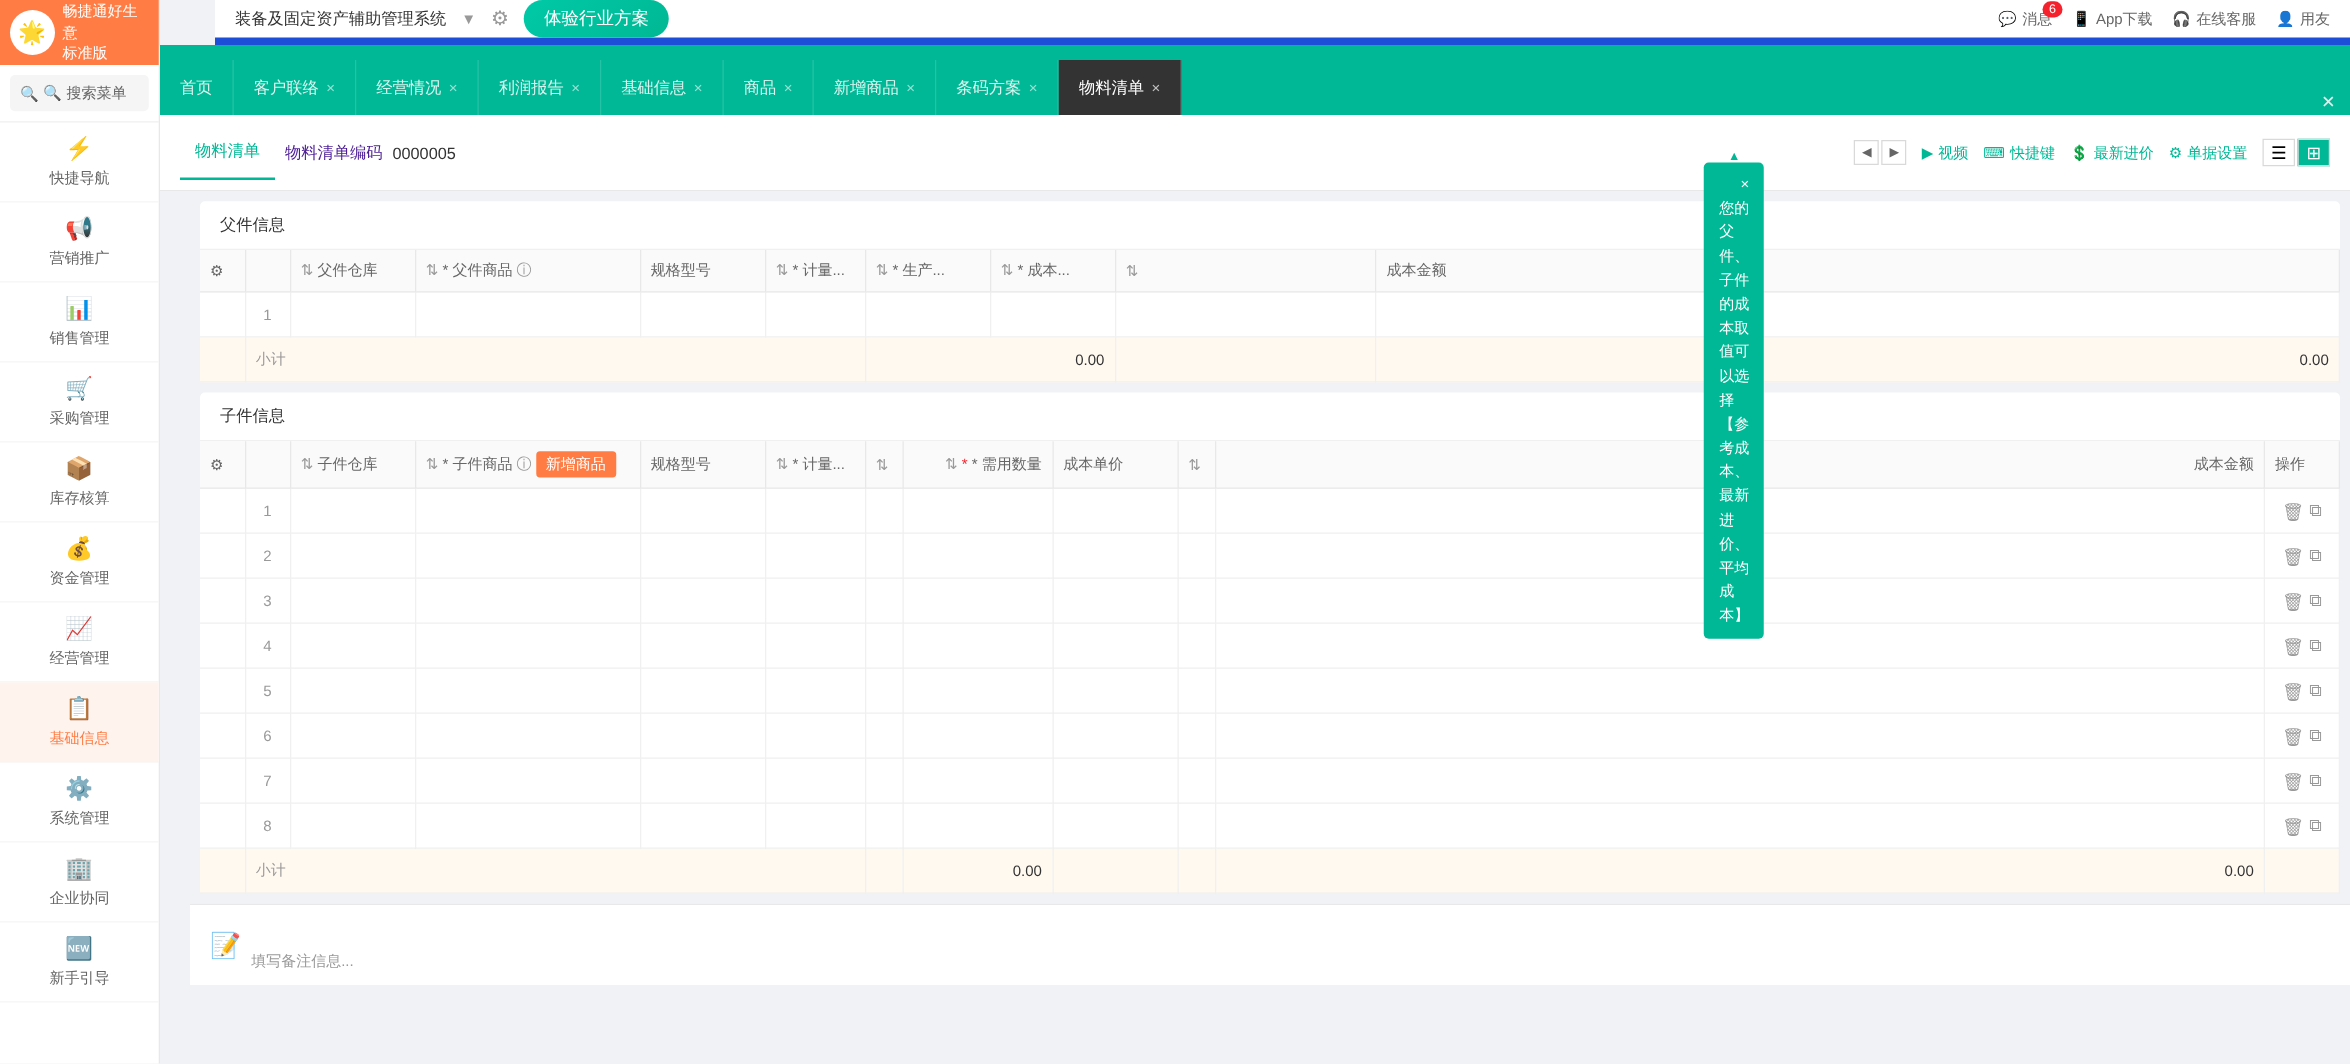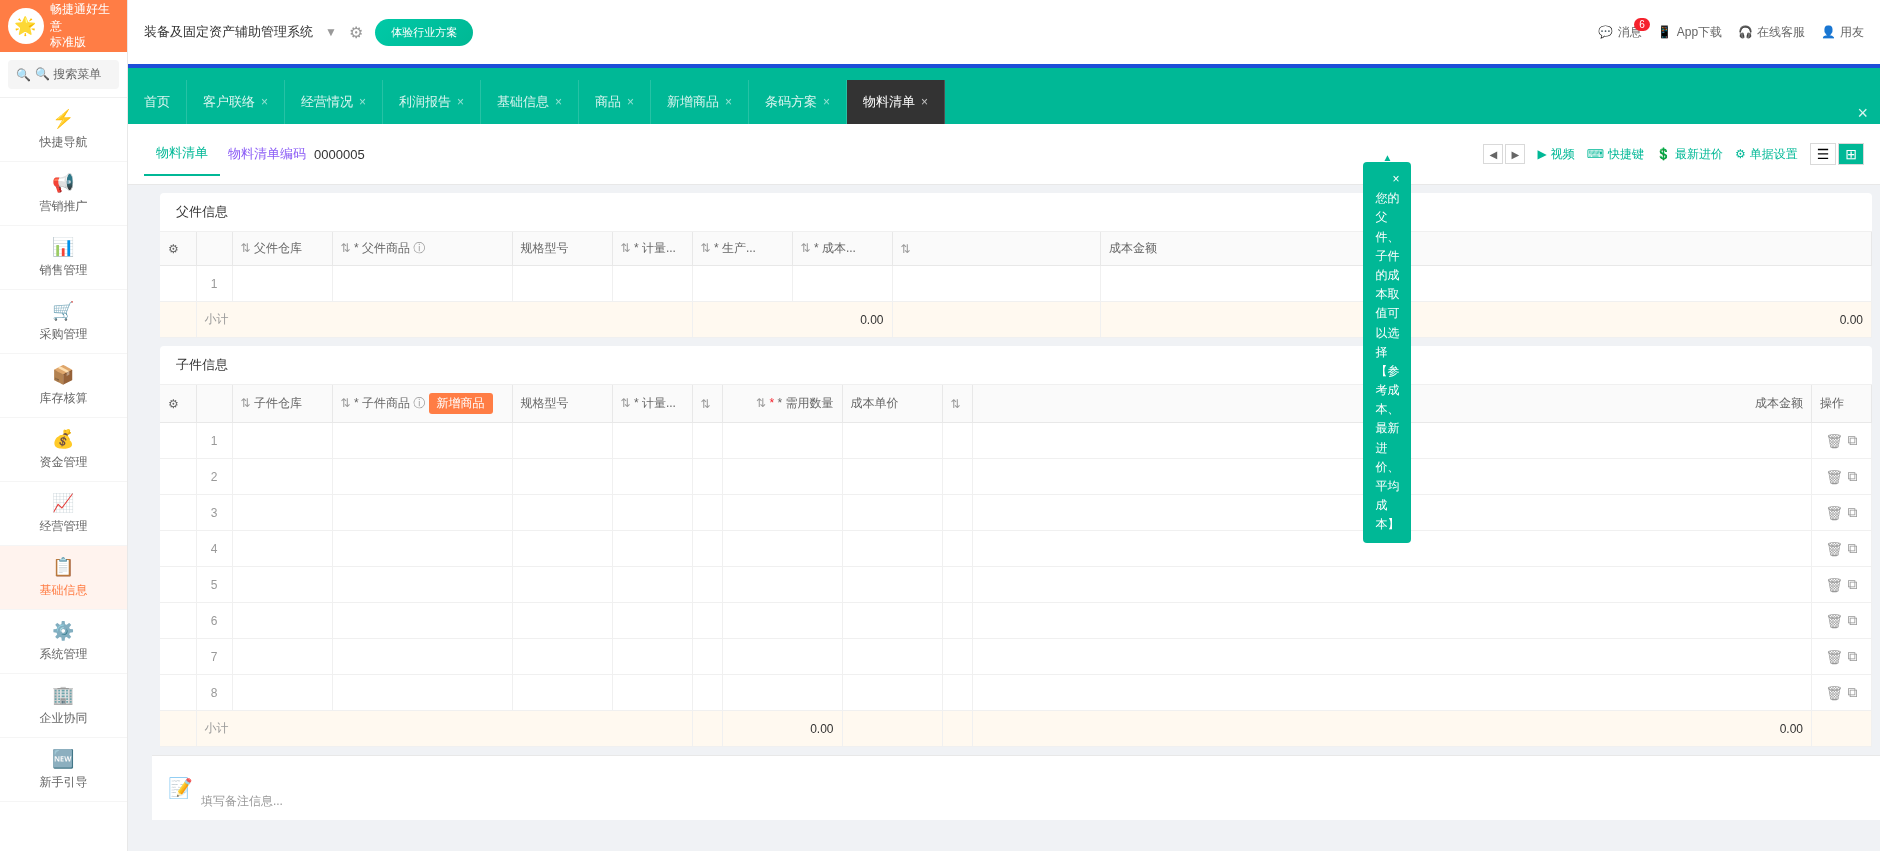--- a/index.html
+++ b/index.html
@@ -15,23 +15,23 @@
     .sidebar-nav { flex: 1; overflow-y: auto; }
     .sidebar-item { display: flex; flex-direction: column; align-items: center; padding: 10px 8px; cursor: pointer; color: #666; font-size: 12px; gap: 4px; border-bottom: 1px solid #f5f5f5; }
     .sidebar-item.active { background: #fff3ee; color: #ff7d45; }
     .sidebar-item-icon { font-size: 18px; }
     .sidebar-item-label { font-size: 12px; text-align: center; }
 
     
     .main { flex: 1; display: flex; flex-direction: column; overflow: hidden; }
 
     
-    .topbar { background: #fff; border-bottom: 4px solid #1d4ed8; padding: 0 16px; display: flex; align-items: center; justify-content: space-between; height: 68px; flex-shrink: 0; }
+    .topbar { background: #fff; border-bottom: 6px solid #1d4ed8; padding: 0 16px; display: flex; align-items: center; justify-content: space-between; height: 36px; flex-shrink: 0; margin-left: 44px; }
     .topbar-left { display: flex; align-items: center; gap: 12px; }
-    .topbar-trial { background: linear-gradient(135deg, #00c9a7, #00b894); color: #fff; border: none; border-radius: 20px; padding: 6px 16px; font-size: 11px; cursor: pointer; }
+    .topbar-trial { background: linear-gradient(135deg, #00c9a7, #00b894); color: #fff; border: none; border-radius: 20px; padding: 6px 16px; font-size: 14px; cursor: pointer; }
     .topbar-right { display: flex; align-items: center; gap: 16px; font-size: 12px; color: #666; }
     .topbar-right-item { display: flex; align-items: center; gap: 4px; cursor: pointer; position: relative; }
     .badge { background: #f5222d; color: #fff; border-radius: 10px; padding: 1px 5px; font-size: 10px; position: absolute; top: -6px; right: -8px; }
 
     
     .nav-tabs { background: #00b896; display: flex; align-items: flex-end; height: 56px; flex-shrink: 0; overflow: hidden; }
     .nav-tab { padding: 0 16px; height: 44px; display: flex; align-items: center; color: rgba(255,255,255,0.85); font-size: 13px; cursor: pointer; white-space: nowrap; gap: 6px; border-right: 1px solid rgba(255,255,255,0.15); }
     .nav-tab.active { background: #333; color: #fff; }
     .nav-tab-close { font-size: 12px; opacity: 0.7; }
     .nav-close-all { margin-left: auto; padding: 0 12px; color: rgba(255,255,255,0.85); cursor: pointer; font-size: 18px; }
@@ -221,21 +221,21 @@
     </div>
     <div class="nav-close-all">×</div>
   </div>
 
   <div class="page-actions">
     <div style="display:flex;align-items:center;gap:0;">
       <div class="page-header-tab active">
         <span>物料清单</span>
       </div>
       <div style="display:flex;align-items:center;gap:8px;padding-left:8px;">
-        <span style="color:#8b5cf6;font-size:13px;">物料清单编码</span>
+        <span style="color:#4c1d95;font-size:13px;">物料清单编码</span>
         <span style="color:#333;font-size:13px;font-weight:500;">0000005</span>
       </div>
     </div>
     <div class="header-actions">
       <div style="position:relative;">
         <div class="tooltip-box">
           <span class="tooltip-close">×</span>
           <span>您的父件、子件的成本取值可以选择【参考成本、最新进价、平均成本】</span>
         </div>
       </div>

